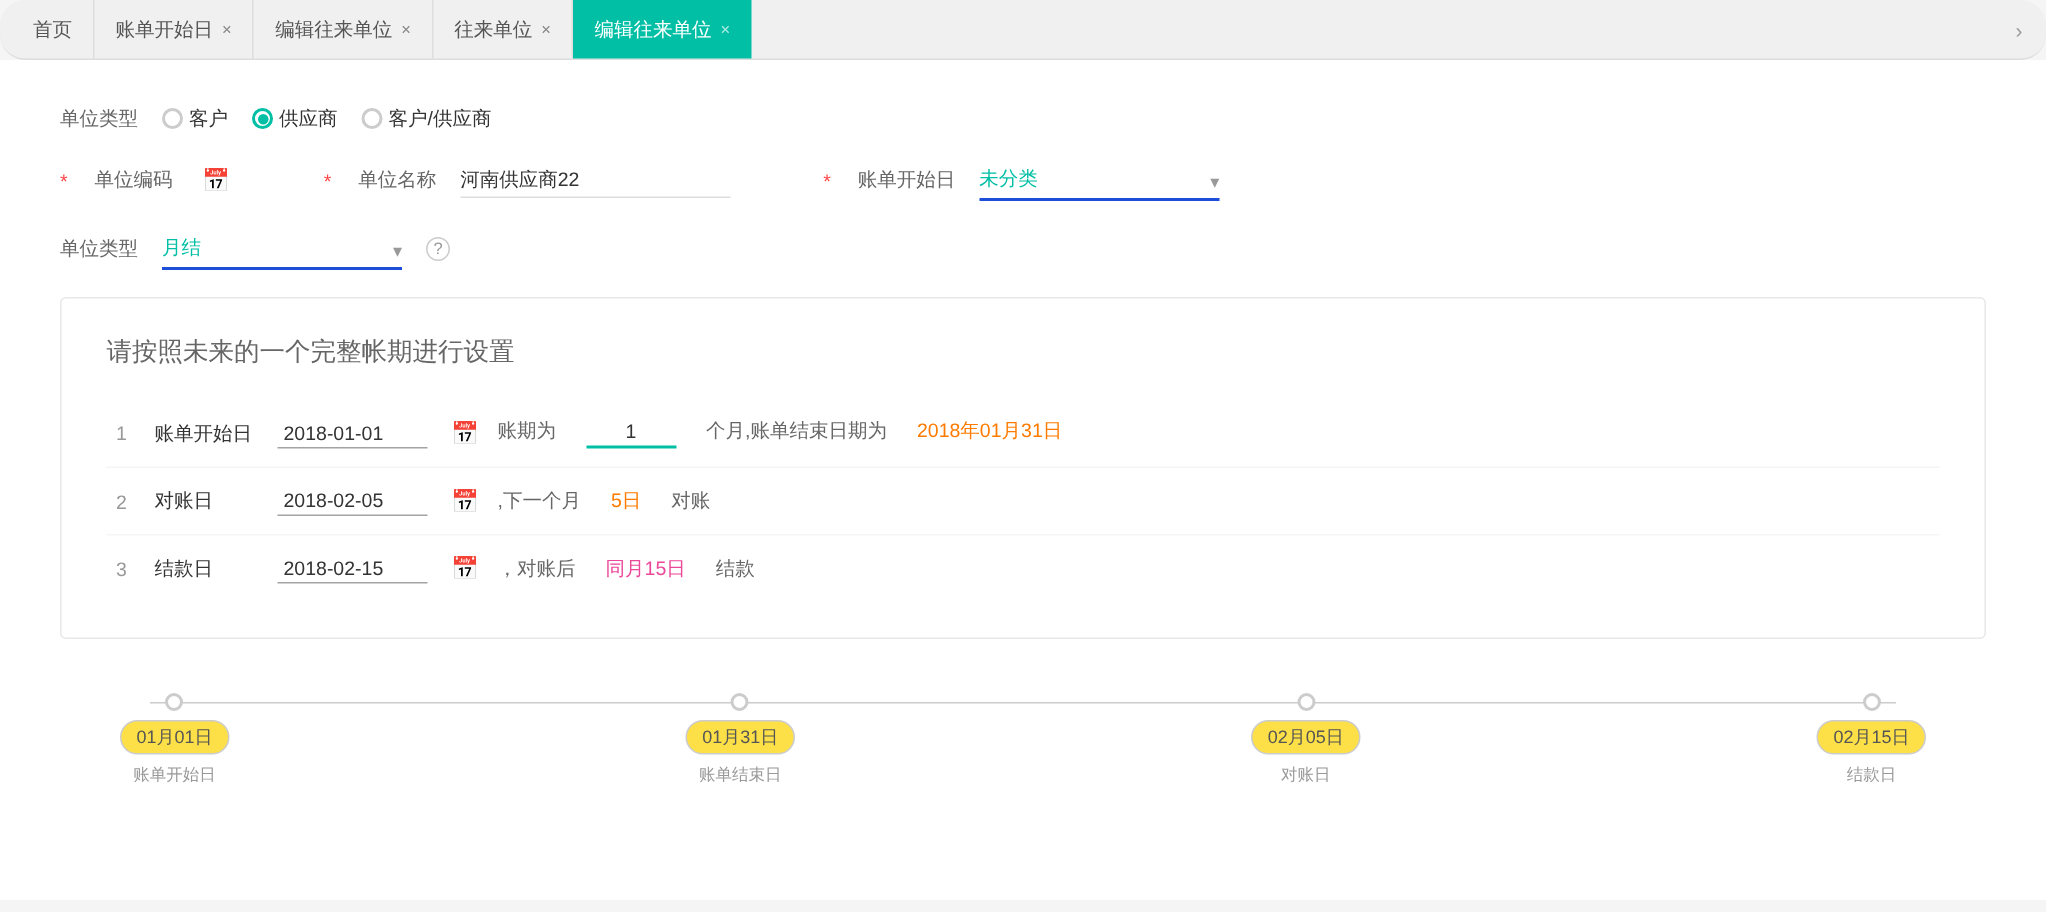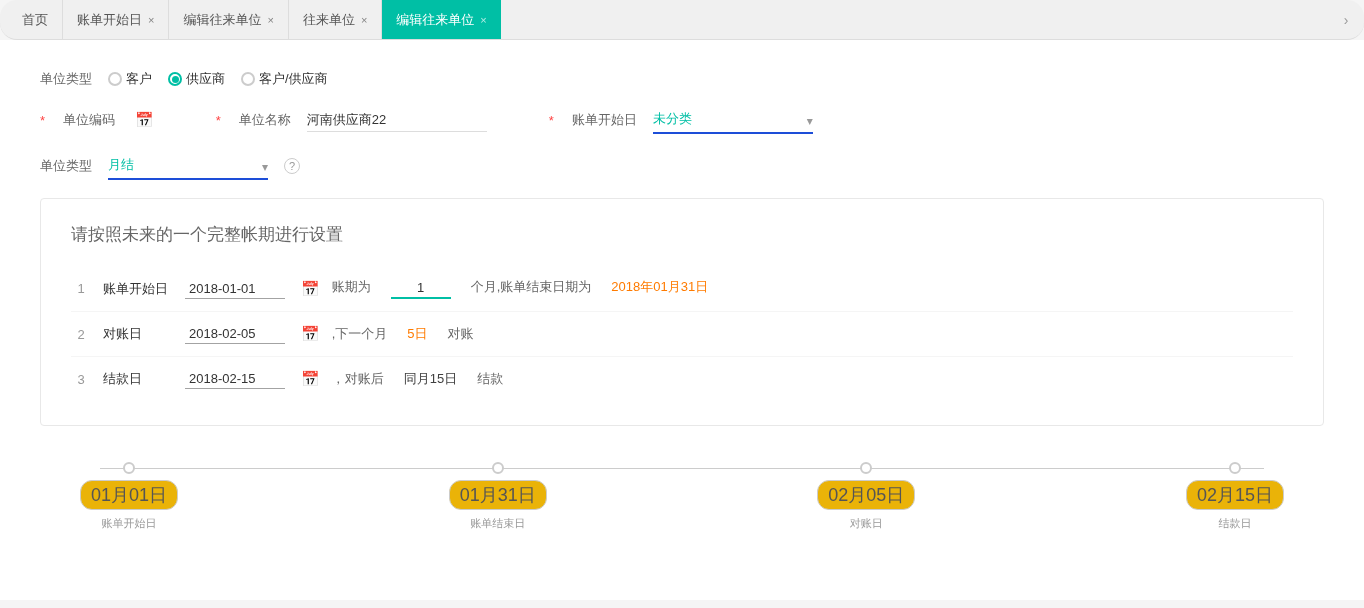--- a/index.html
+++ b/index.html
@@ -193,21 +193,21 @@
       font-size: 13px;
       color: #666;
       display: flex;
       gap: 20px;
     }
     .highlight-orange {
       color: #ff7b00;
       font-weight: 500;
     }
     .highlight-teal {
-      color: #404040;
+      color: #ec4899;
       font-weight: 500;
     }
 
     
     .period-input {
       border: none;
       border-bottom: 2px solid #00bfa5;
       outline: none;
       padding: 2px 4px;
       font-size: 13px;
@@ -248,23 +248,23 @@
       height: 12px;
       border-radius: 50%;
       border: 2px solid #ccc;
       background: #fff;
       z-index: 1;
     }
     .node-label-box {
       border: 1px solid #ccc;
       border-radius: 12px;
       padding: 2px 10px;
-      font-size: 18px;
+      font-size: 12px;
       color: #555;
-      background: #eab308;
+      background: #fde047;
       white-space: nowrap;
     }
     .node-desc {
       font-size: 11px;
       color: #999;
       white-space: nowrap;
     }
 
     
     .help-icon {

